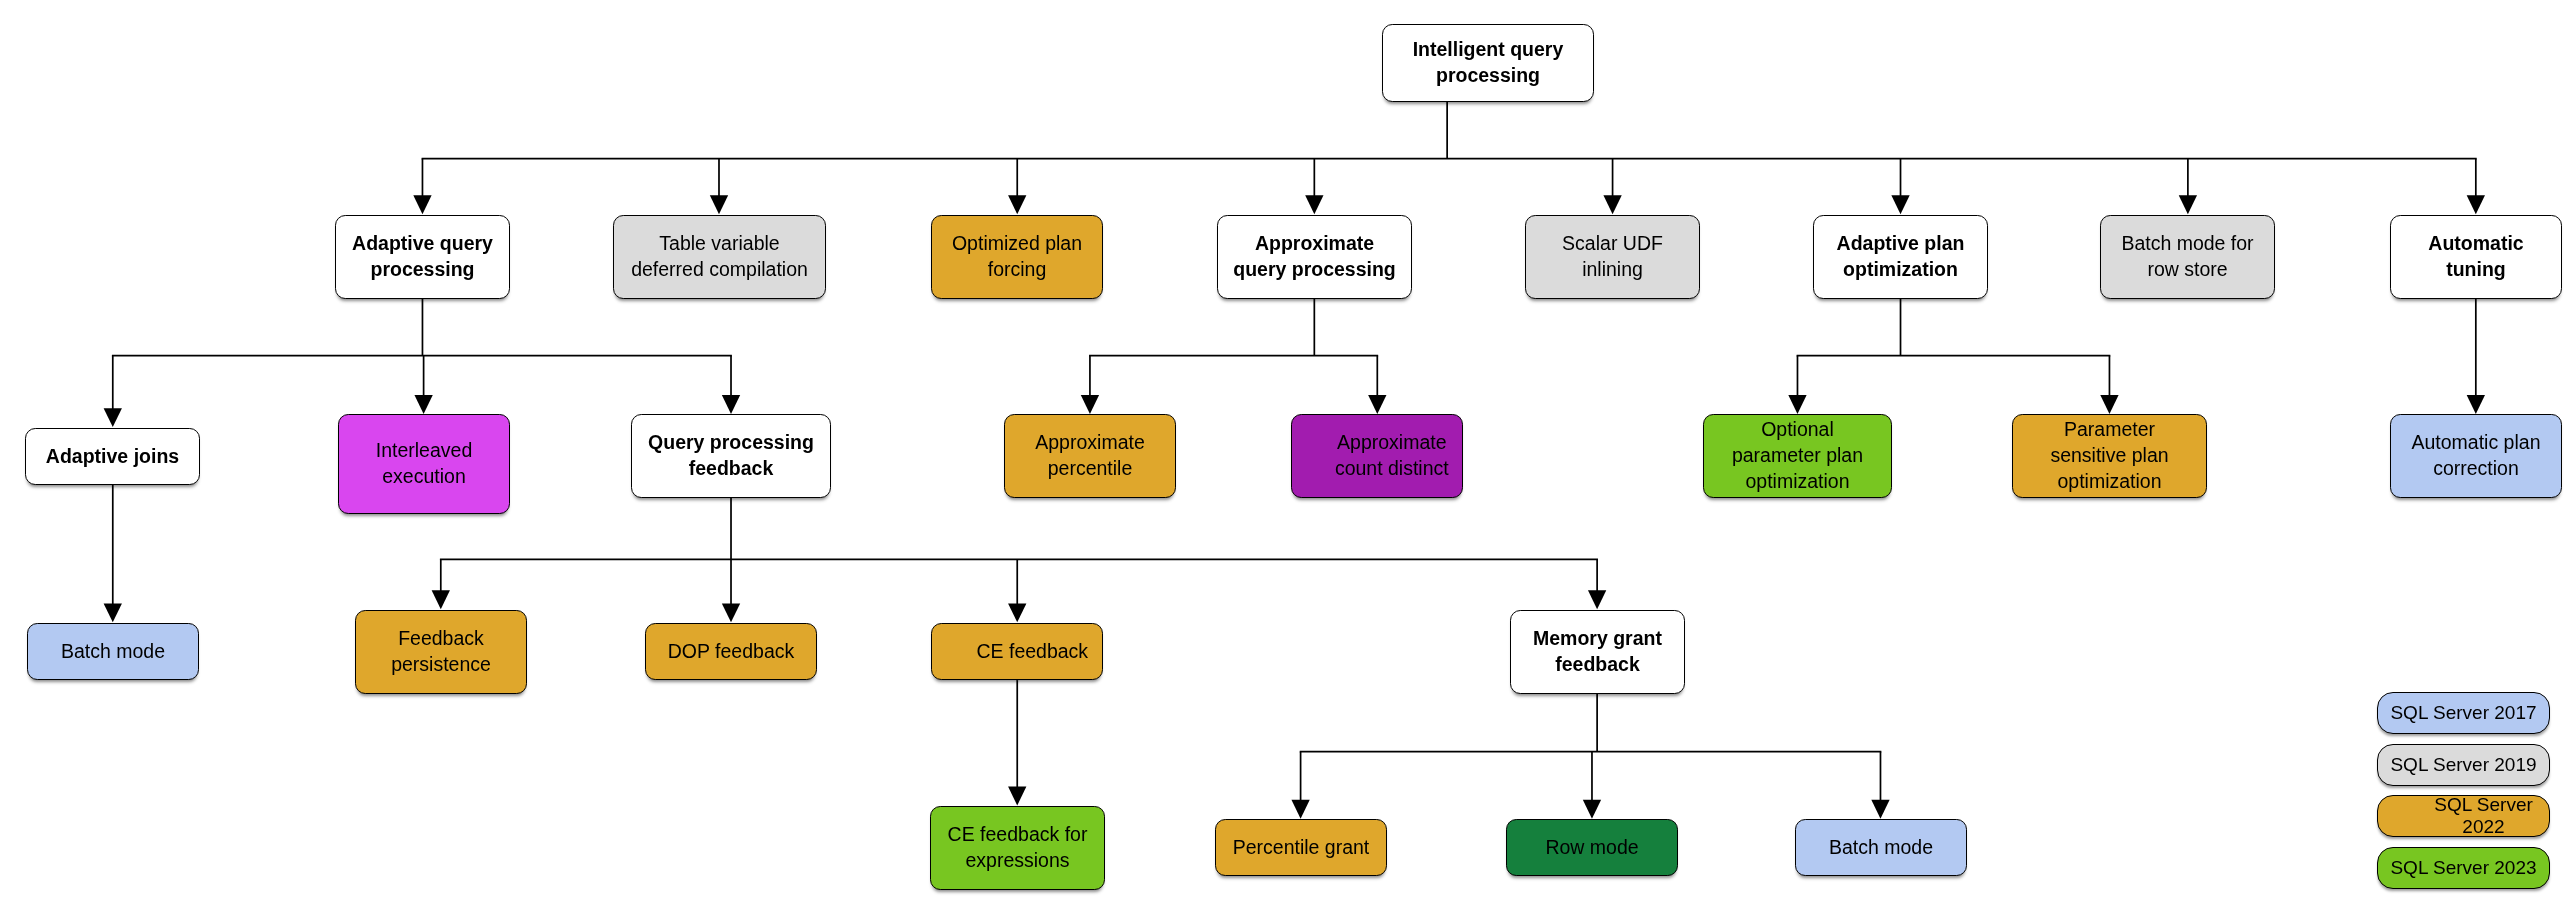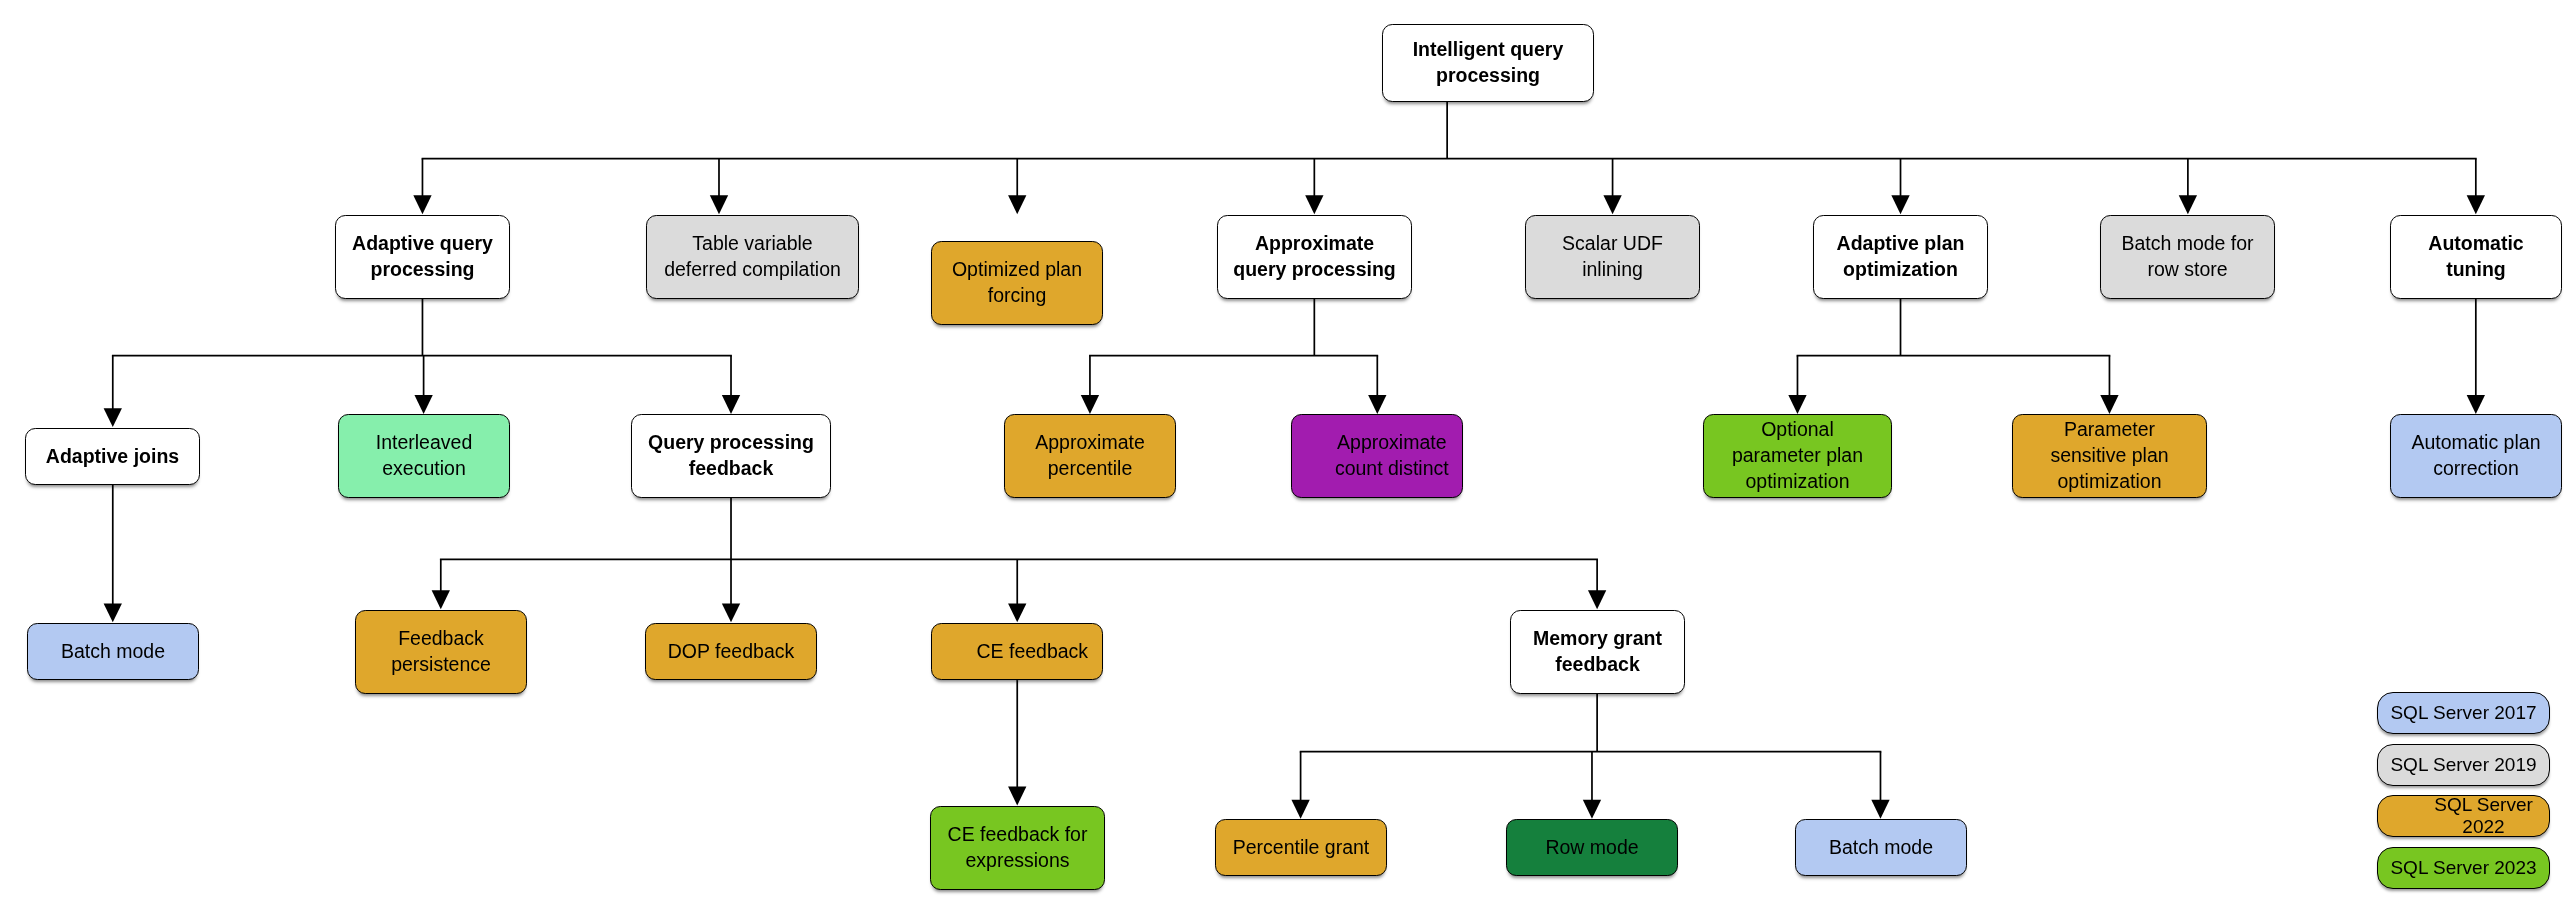--- a/index.html
+++ b/index.html
@@ -135,45 +135,45 @@
         <polygon points="3269,1397 3301,1397 3285,1430"></polygon>
       </g>
     </svg>
   <div id="nodes">
       <div class="node parent" style="left: 1382px; top: 24px; width: 212px; height: 78px; background: rgb(255, 255, 255);">
         <span>Intelligent query processing</span>
       </div>
       <div class="node parent" style="left: 335px; top: 215px; width: 175px; height: 84px; background: rgb(255, 255, 255);">
         <span>Adaptive query processing</span>
       </div>
-      <div class="node" style="left: 613px; top: 215px; width: 213px; height: 84px; background: rgb(219, 219, 219); margin-left: 33px;">
+      <div class="node" style="left: 613px; top: 215px; width: 213px; height: 84px; background: rgb(219, 219, 219);">
         <span>Table variable deferred compilation</span>
       </div>
-      <div class="node" style="left: 931px; top: 215px; width: 172px; height: 84px; background: rgb(223, 167, 44); margin-top: 26px;">
+      <div class="node" style="left: 931px; top: 215px; width: 172px; height: 84px; background: rgb(223, 167, 44);">
         <span>Optimized plan forcing</span>
       </div>
       <div class="node parent" style="left: 1217px; top: 215px; width: 195px; height: 84px; background: rgb(255, 255, 255);">
         <span>Approximate query processing</span>
       </div>
       <div class="node" style="left: 1525px; top: 215px; width: 175px; height: 84px; background: rgb(219, 219, 219);">
         <span>Scalar UDF inlining</span>
       </div>
       <div class="node parent" style="left: 1813px; top: 215px; width: 175px; height: 84px; background: rgb(255, 255, 255);">
         <span>Adaptive plan optimization</span>
       </div>
       <div class="node" style="left: 2100px; top: 215px; width: 175px; height: 84px; background: rgb(219, 219, 219);">
         <span>Batch mode for row store</span>
       </div>
       <div class="node parent" style="left: 2390px; top: 215px; width: 172px; height: 84px; background: rgb(255, 255, 255);">
         <span>Automatic tuning</span>
       </div>
       <div class="node parent" style="left: 25px; top: 428px; width: 175px; height: 57px; background: rgb(255, 255, 255);">
         <span>Adaptive joins</span>
       </div>
-      <div class="node" style="left: 338px; top: 414px; width: 172px; height: 84px; background: #86efac;">
+      <div class="node" style="left: 338px; top: 414px; width: 172px; height: 100px; background: #d946ef;">
         <span>Interleaved execution</span>
       </div>
       <div class="node parent" style="left: 631px; top: 414px; width: 200px; height: 84px; background: rgb(255, 255, 255);">
         <span>Query processing feedback</span>
       </div>
       <div class="node" style="left: 1004px; top: 414px; width: 172px; height: 84px; background: rgb(223, 167, 44);">
         <span>Approximate percentile</span>
       </div>
       <div class="node" style="left: 1291px; top: 414px; width: 172px; height: 84px; background: #a21caf; padding-left: 41px;">
         <span>Approximate count distinct</span>

